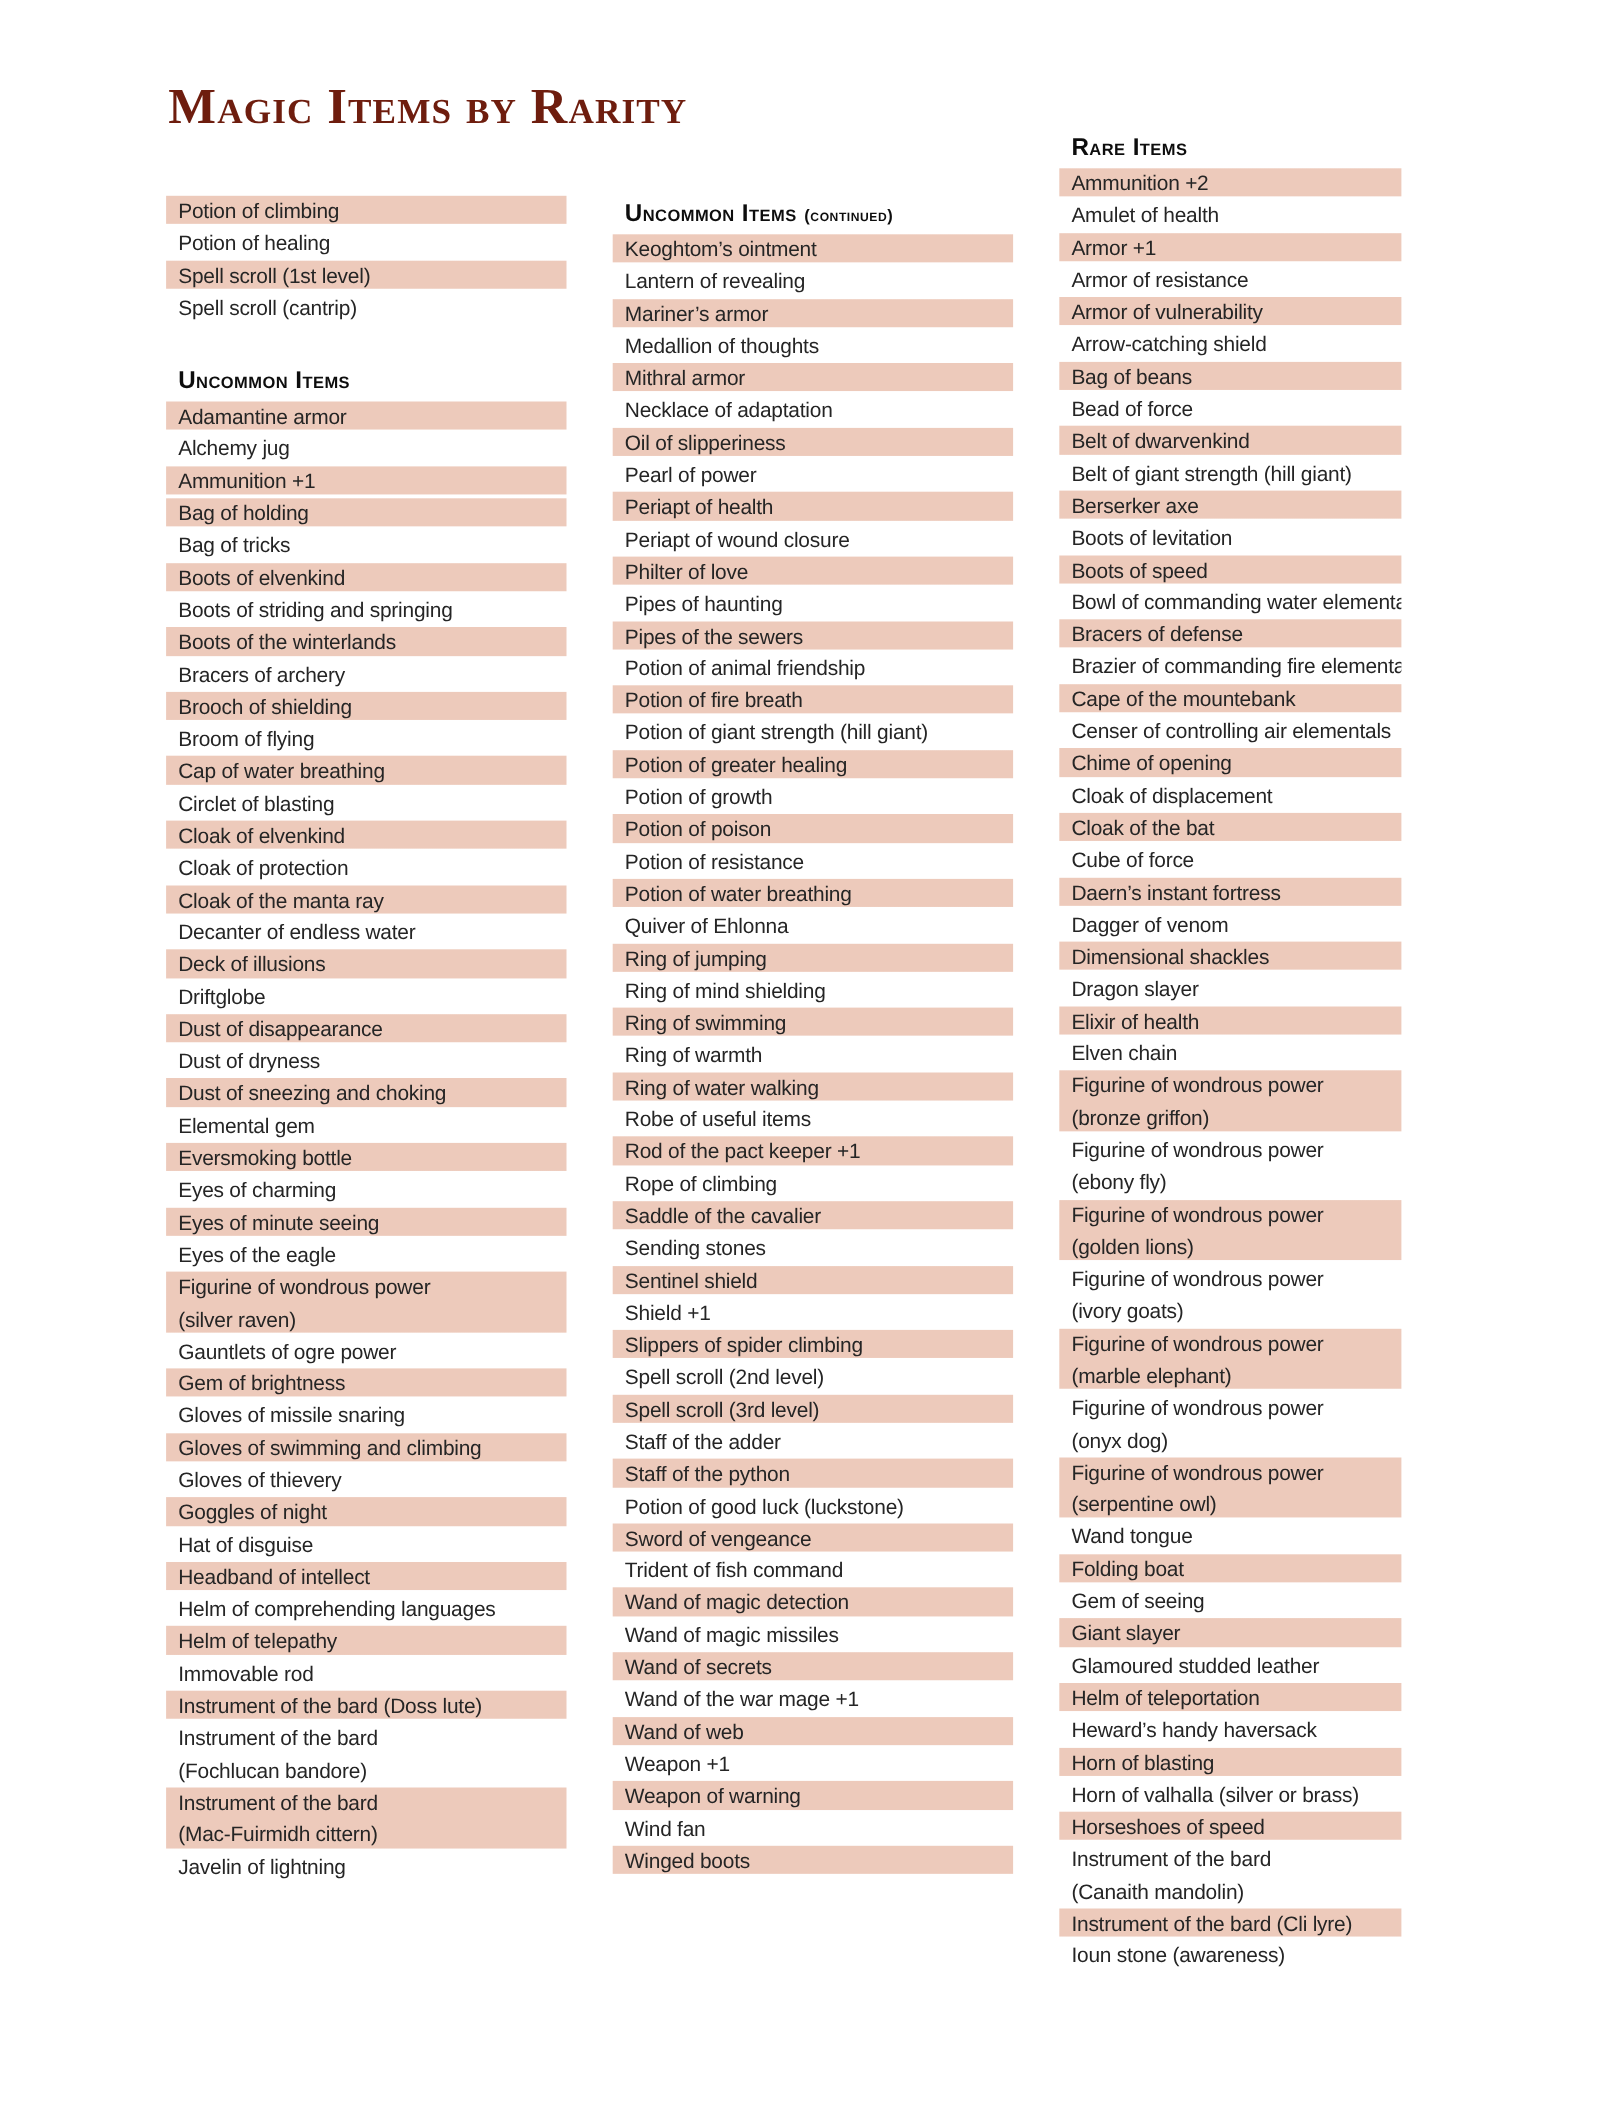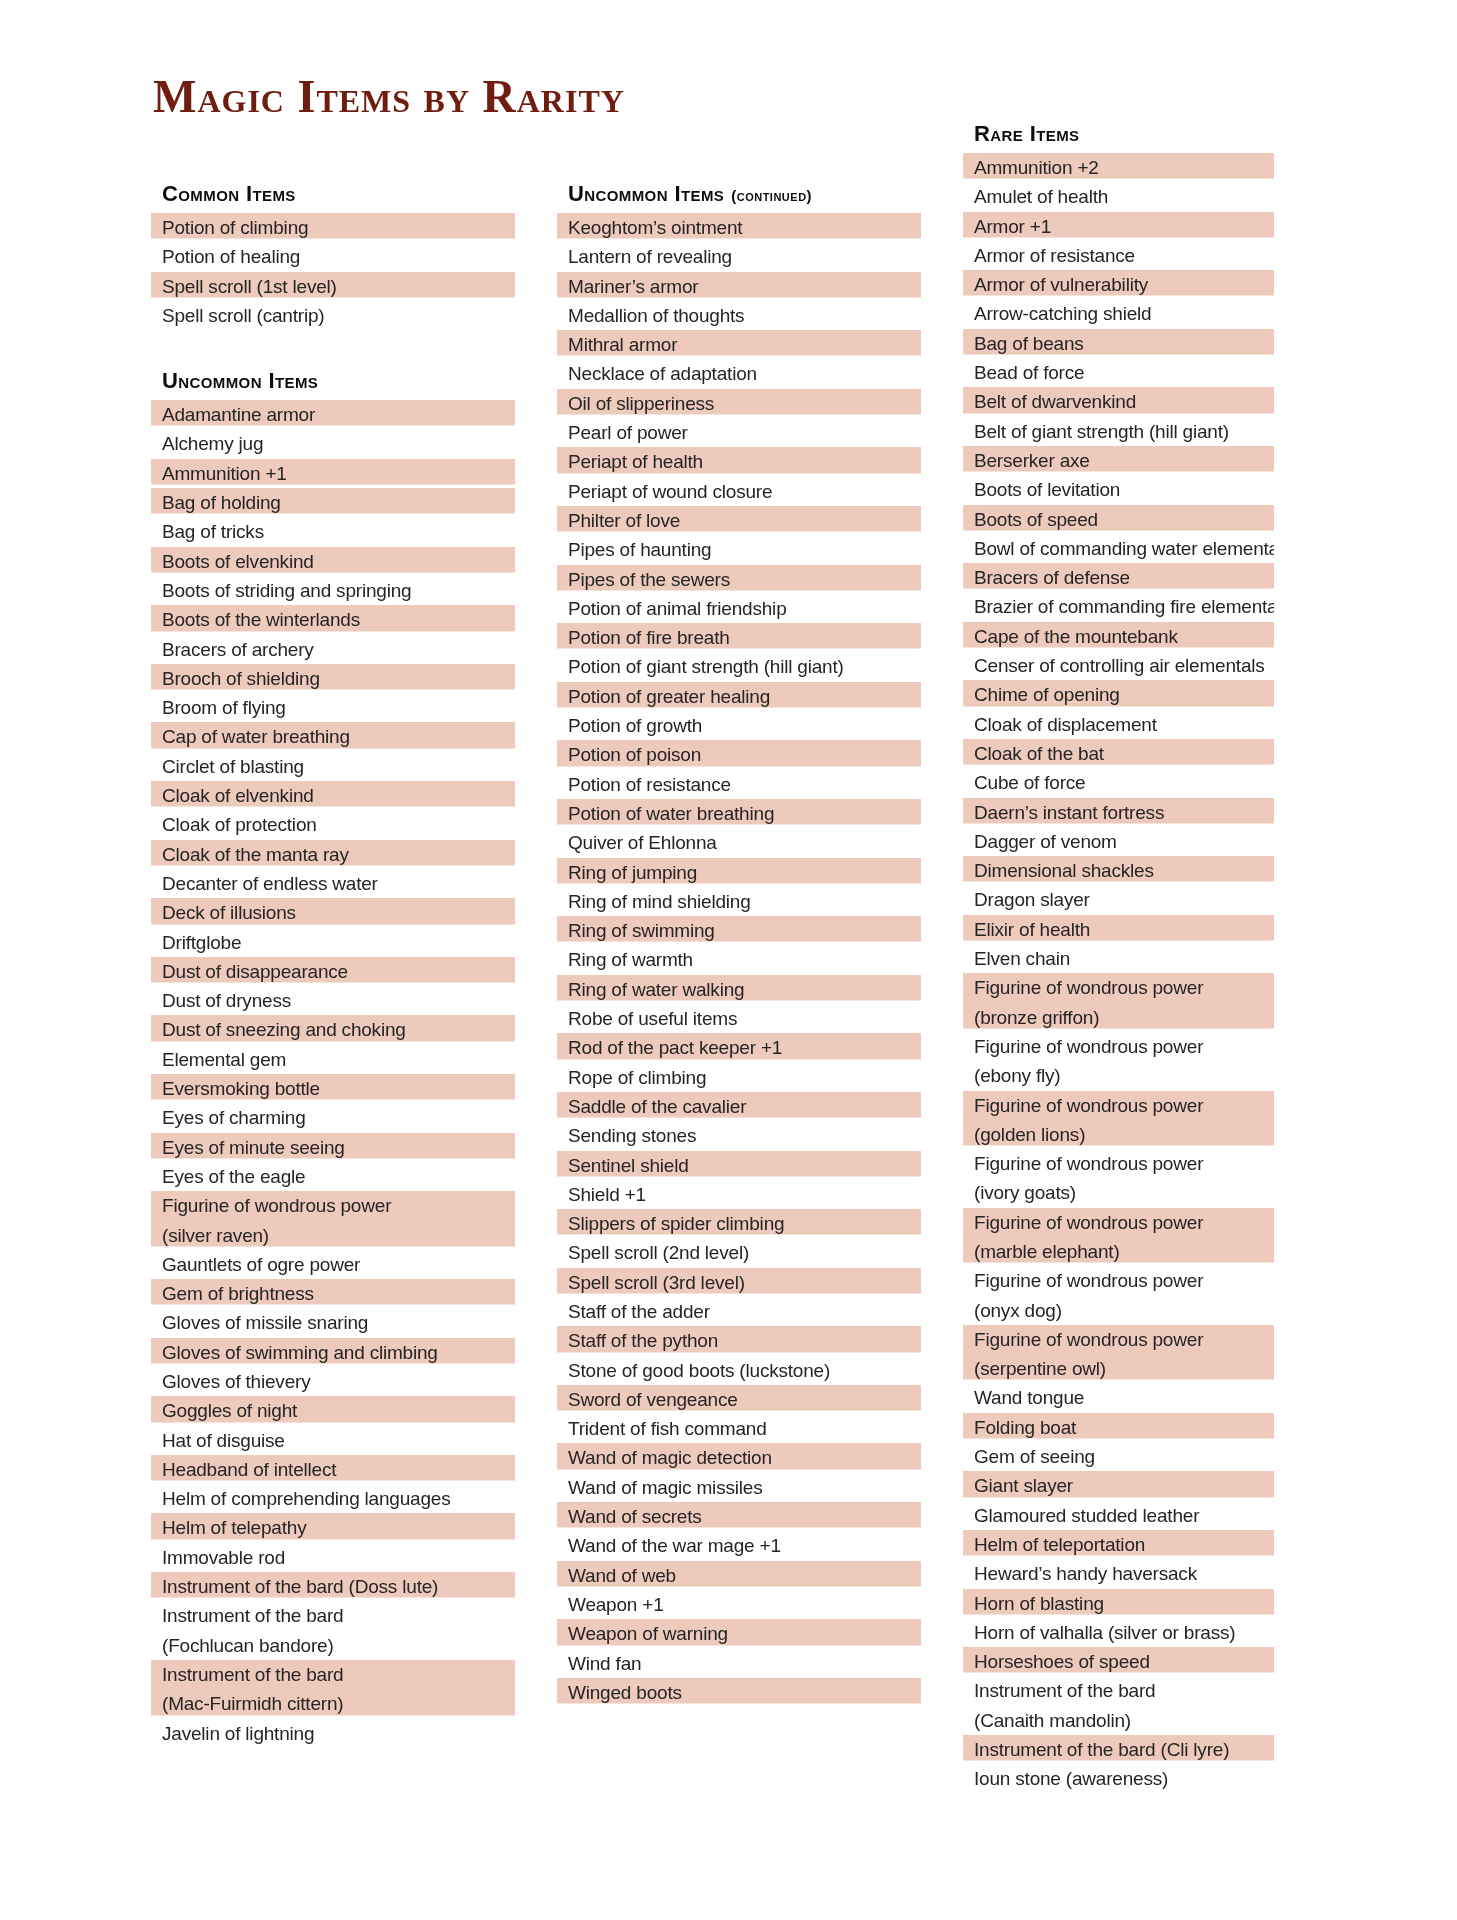--- a/index.html
+++ b/index.html
@@ -63,21 +63,20 @@
     color:#a8895f;
   }
 </style>
 </head>
 <body>
 
 <div class="page">
   <div class="page-title">Magic Items by Rarity</div>
   <div class="column" id="column-1">
       <div class="section">
-        <div class="section-heading"><span>Common Items</span></div>
         <div class="row shaded">
           <div class="row-line">Potion of climbing</div>
         </div>
         <div class="row">
           <div class="row-line">Potion of healing</div>
         </div>
         <div class="row shaded">
           <div class="row-line">Spell scroll (1st level)</div>
         </div>
         <div class="row">
@@ -334,21 +333,21 @@
         <div class="row shaded">
           <div class="row-line">Spell scroll (3rd level)</div>
         </div>
         <div class="row">
           <div class="row-line">Staff of the adder</div>
         </div>
         <div class="row shaded">
           <div class="row-line">Staff of the python</div>
         </div>
         <div class="row">
-          <div class="row-line">Stone of good boots (luckstone)</div>
+          <div class="row-line">Potion of good luck (luckstone)</div>
         </div>
         <div class="row shaded">
           <div class="row-line">Sword of vengeance</div>
         </div>
         <div class="row">
           <div class="row-line">Trident of fish command</div>
         </div>
         <div class="row shaded">
           <div class="row-line">Wand of magic detection</div>
         </div>

